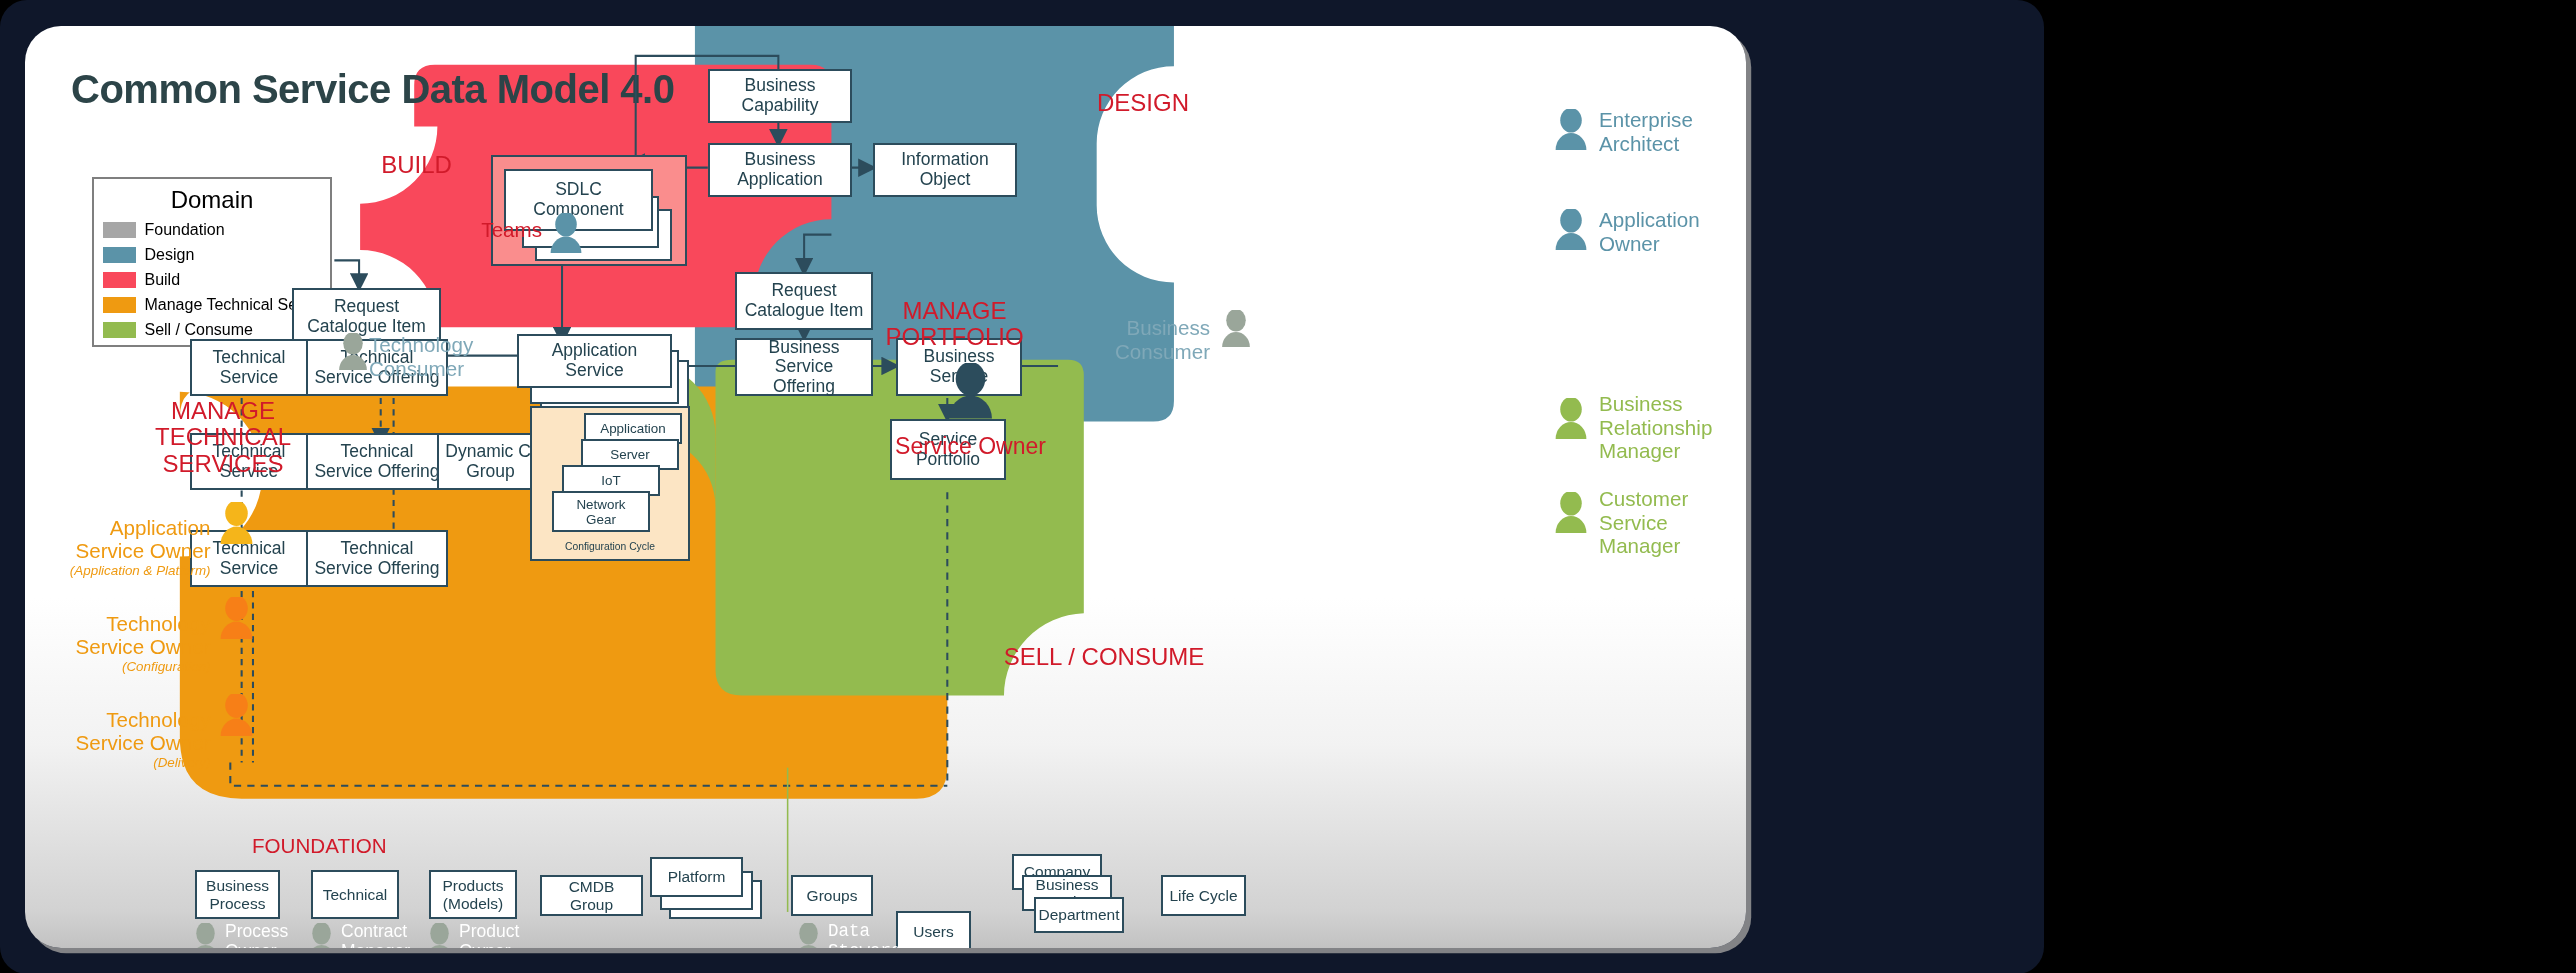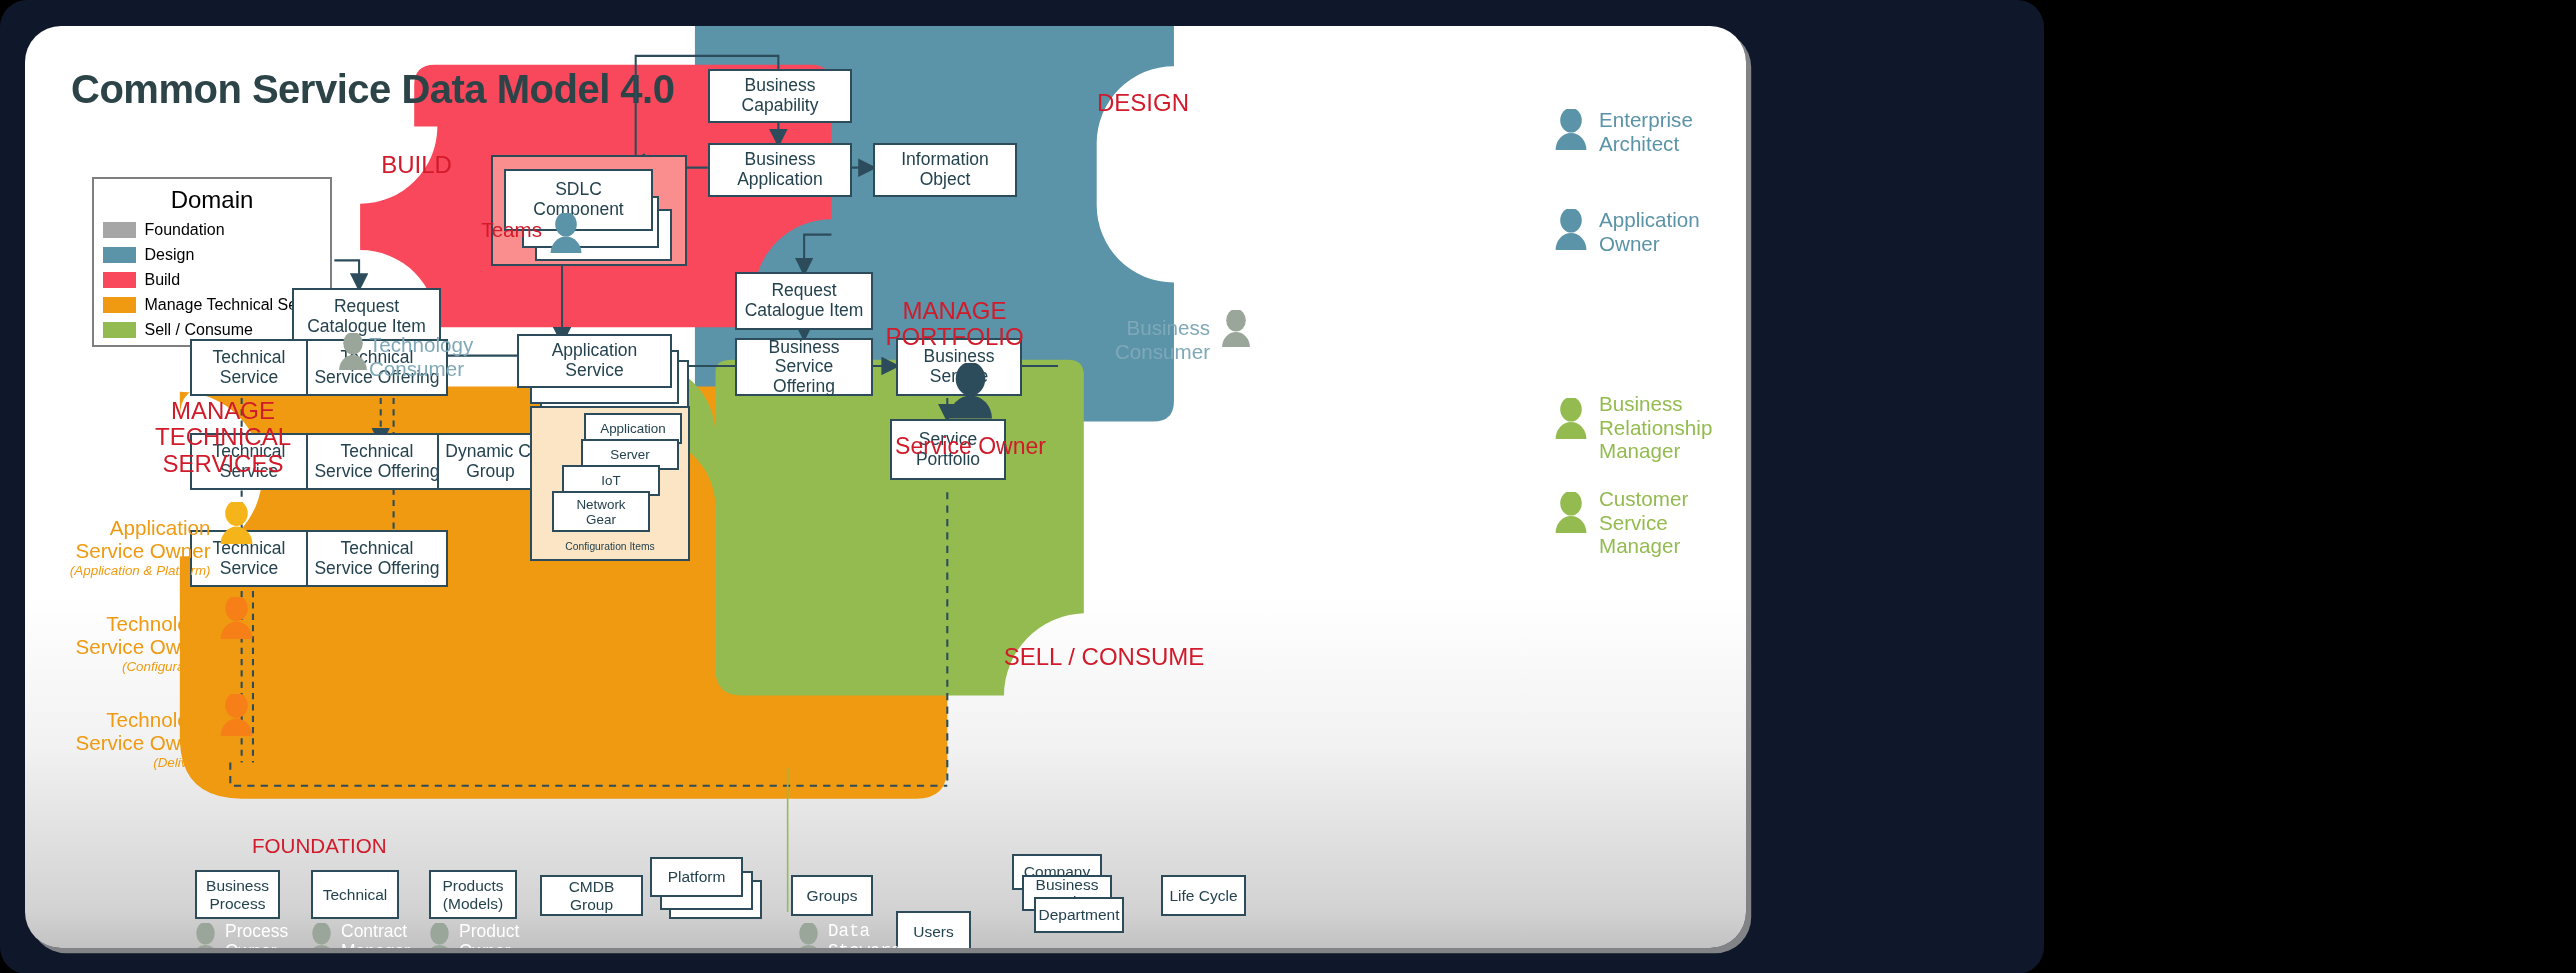--- a/index.html
+++ b/index.html
@@ -237,21 +237,21 @@
 Service</div>
     <div class="box" style="left: 281px; top: 504px; width: 142px; height: 57px; white-space: pre-line;">Technical
 Service Offering</div>
 
     <div class="stackbg" style="left:515px;top:334px;width:149px;height:54px;"></div>
     <div class="stackbg" style="left:505px;top:324px;width:149px;height:54px;"></div>
     <div class="box" style="left: 492px; top: 308px; width: 155px; height: 54px; white-space: pre-line;">Application
 Service</div>
 
     <div class="ci-wrap" style="left:505px;top:380px;width:160px;height:155px;">
-      <div class="ci-caption" style="left:0;bottom:7.2px;">Configuration Items</div>
+      <div class="ci-caption" style="left:0;bottom:7.2px;">Configuration Cycle</div>
     </div>
     <div class="box xs" style="left:559px;top:387px;width:98px;height:31px;">Application</div>
     <div class="box xs" style="left:556px;top:413px;width:98px;height:31px;">Server</div>
     <div class="box xs" style="left:537px;top:439px;width:98px;height:31px;">IoT</div>
     <div class="box xs" style="left: 527px; top: 465px; width: 98px; height: 41px; white-space: pre-line;">Network
 Gear</div>
 
     <div class="box" style="left: 710px; top: 246px; width: 138px; height: 58px; white-space: pre-line;">Request
 Catalogue Item</div>
     <div class="box" style="left: 710px; top: 312px; width: 138px; height: 58px; white-space: pre-line;">Business Service

